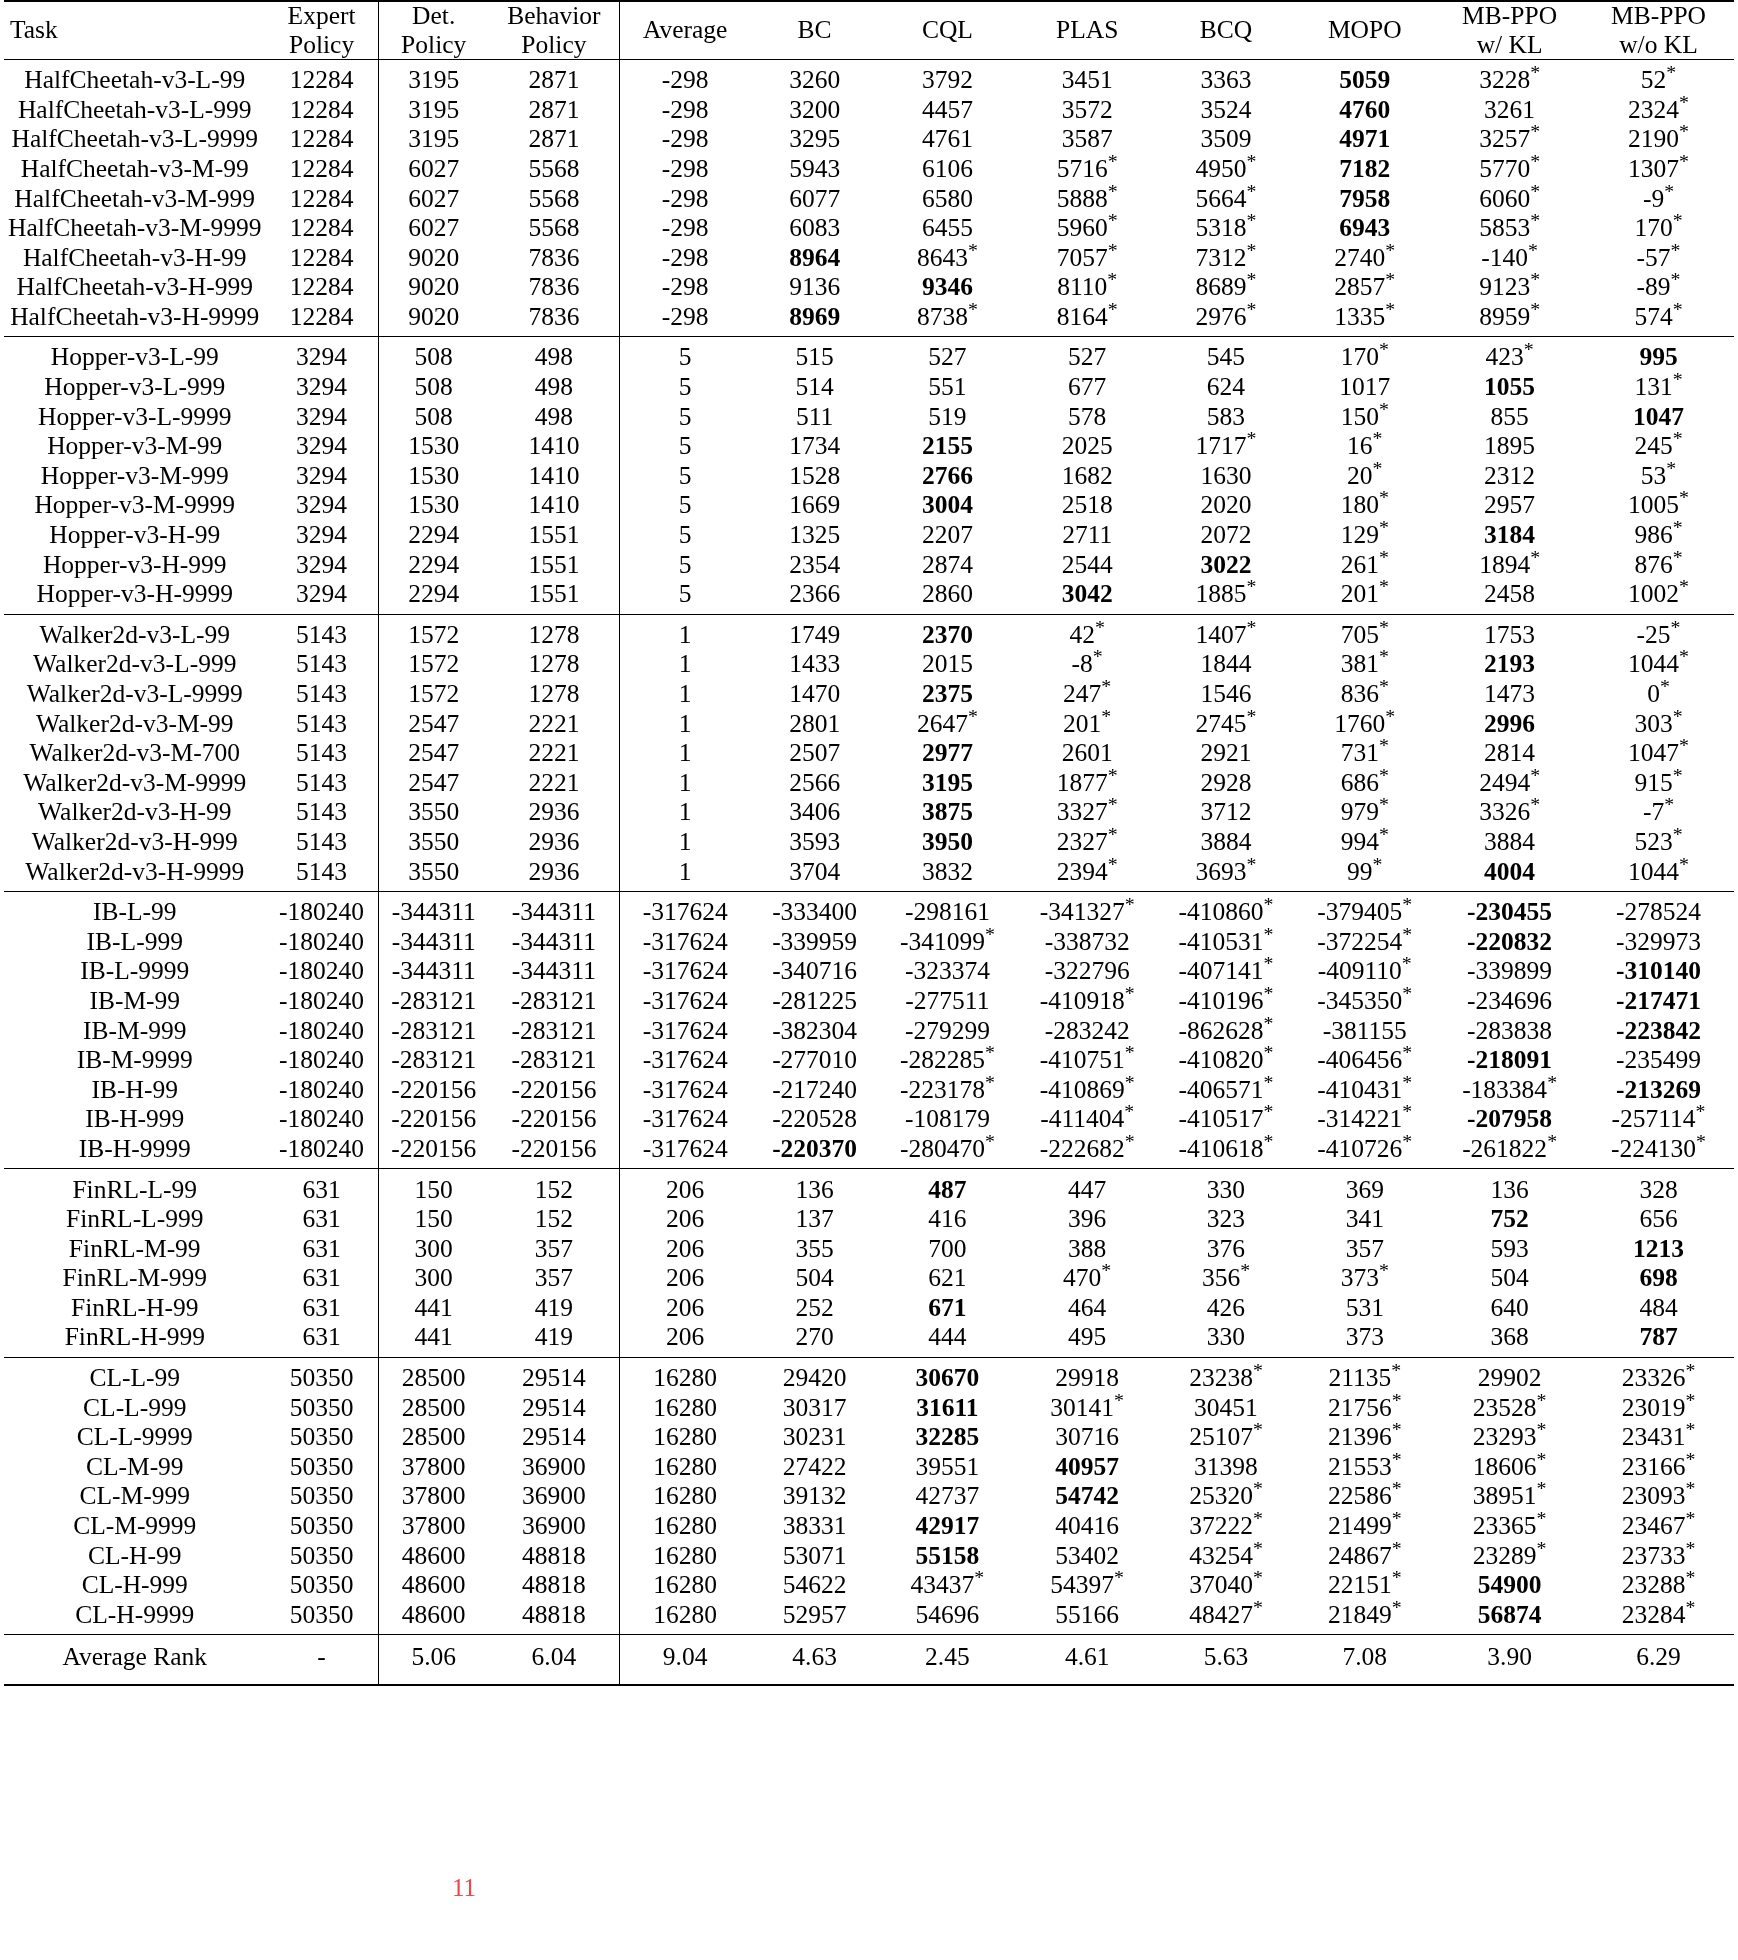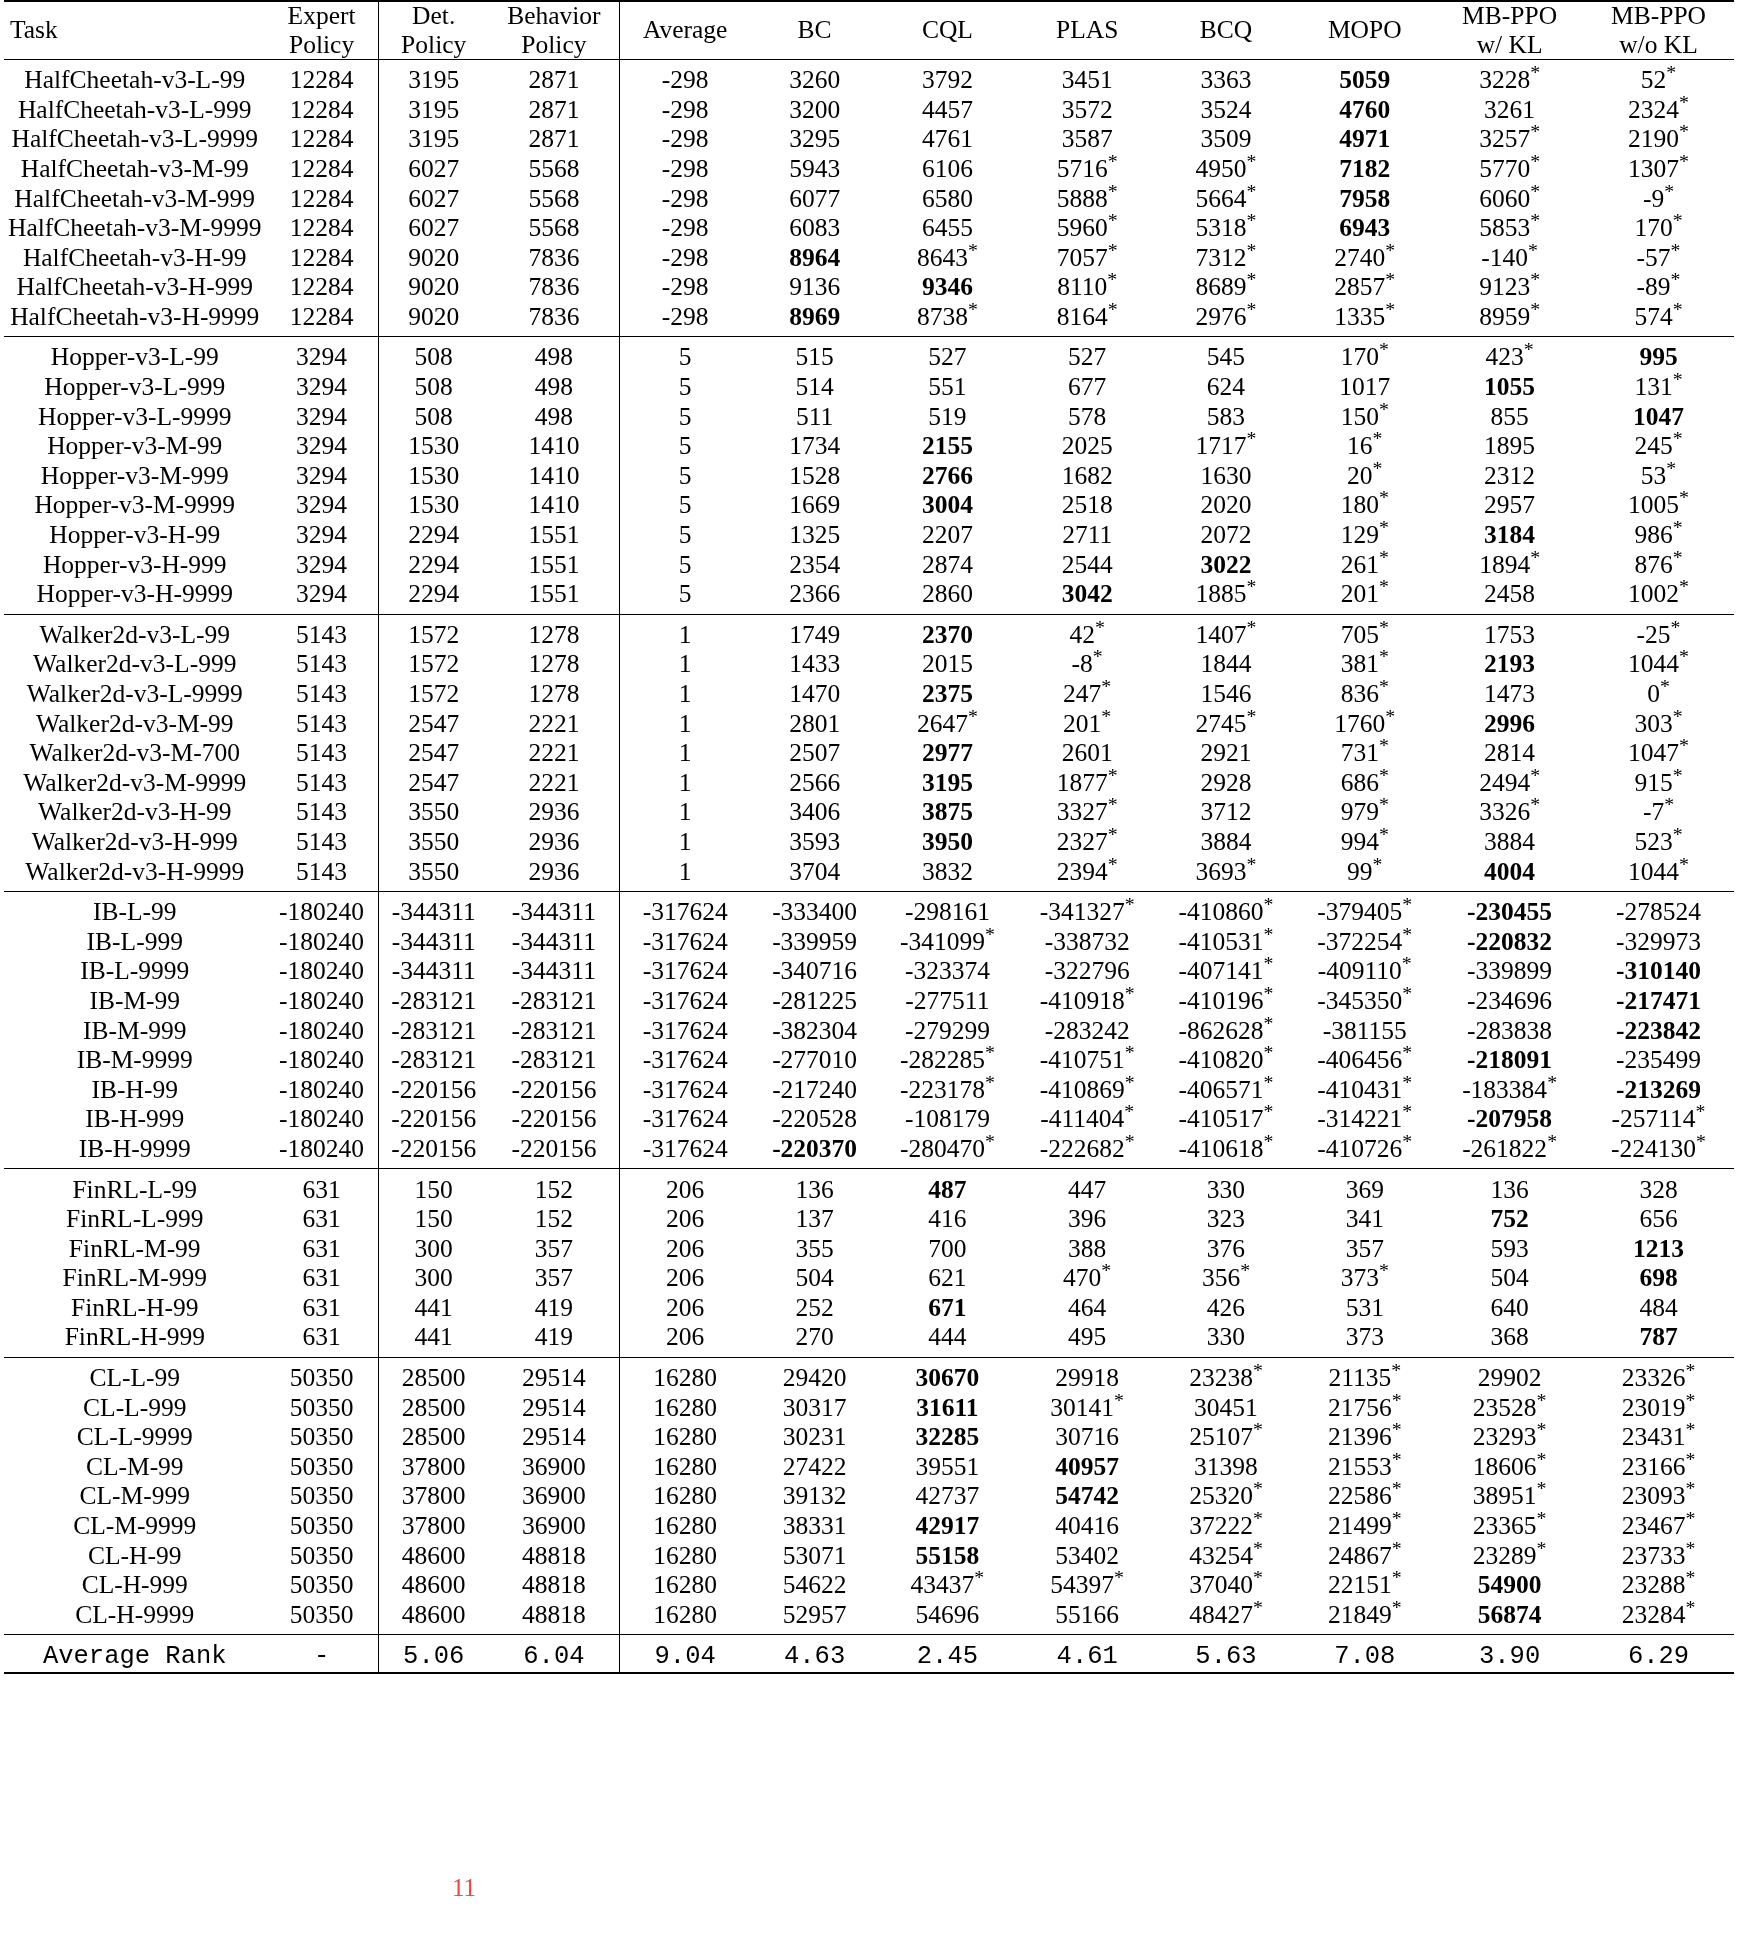--- a/index.html
+++ b/index.html
@@ -77,22 +77,21 @@
   tbody tr.first-of-group td { padding-top: 5px; }
   tbody tr.last-of-group td { padding-bottom: 5px; }
   .b { font-weight: bold; }
   sup.star {
     font-size: 0.78em;
     vertical-align: super;
     line-height: 0;
   }
   tr.avg-row td {
     padding-top: 7px;
-    padding-bottom: 0;
-    font-family: Liberation Mono, monospace;
+    padding-bottom: 12px;
   }
   
   #page-number {
     position: absolute;
     left: 452px;
     top: 1874px;
     font-size: 25px;
     color: #ef4444;
     font-family: "Liberation Serif", serif;
   }

